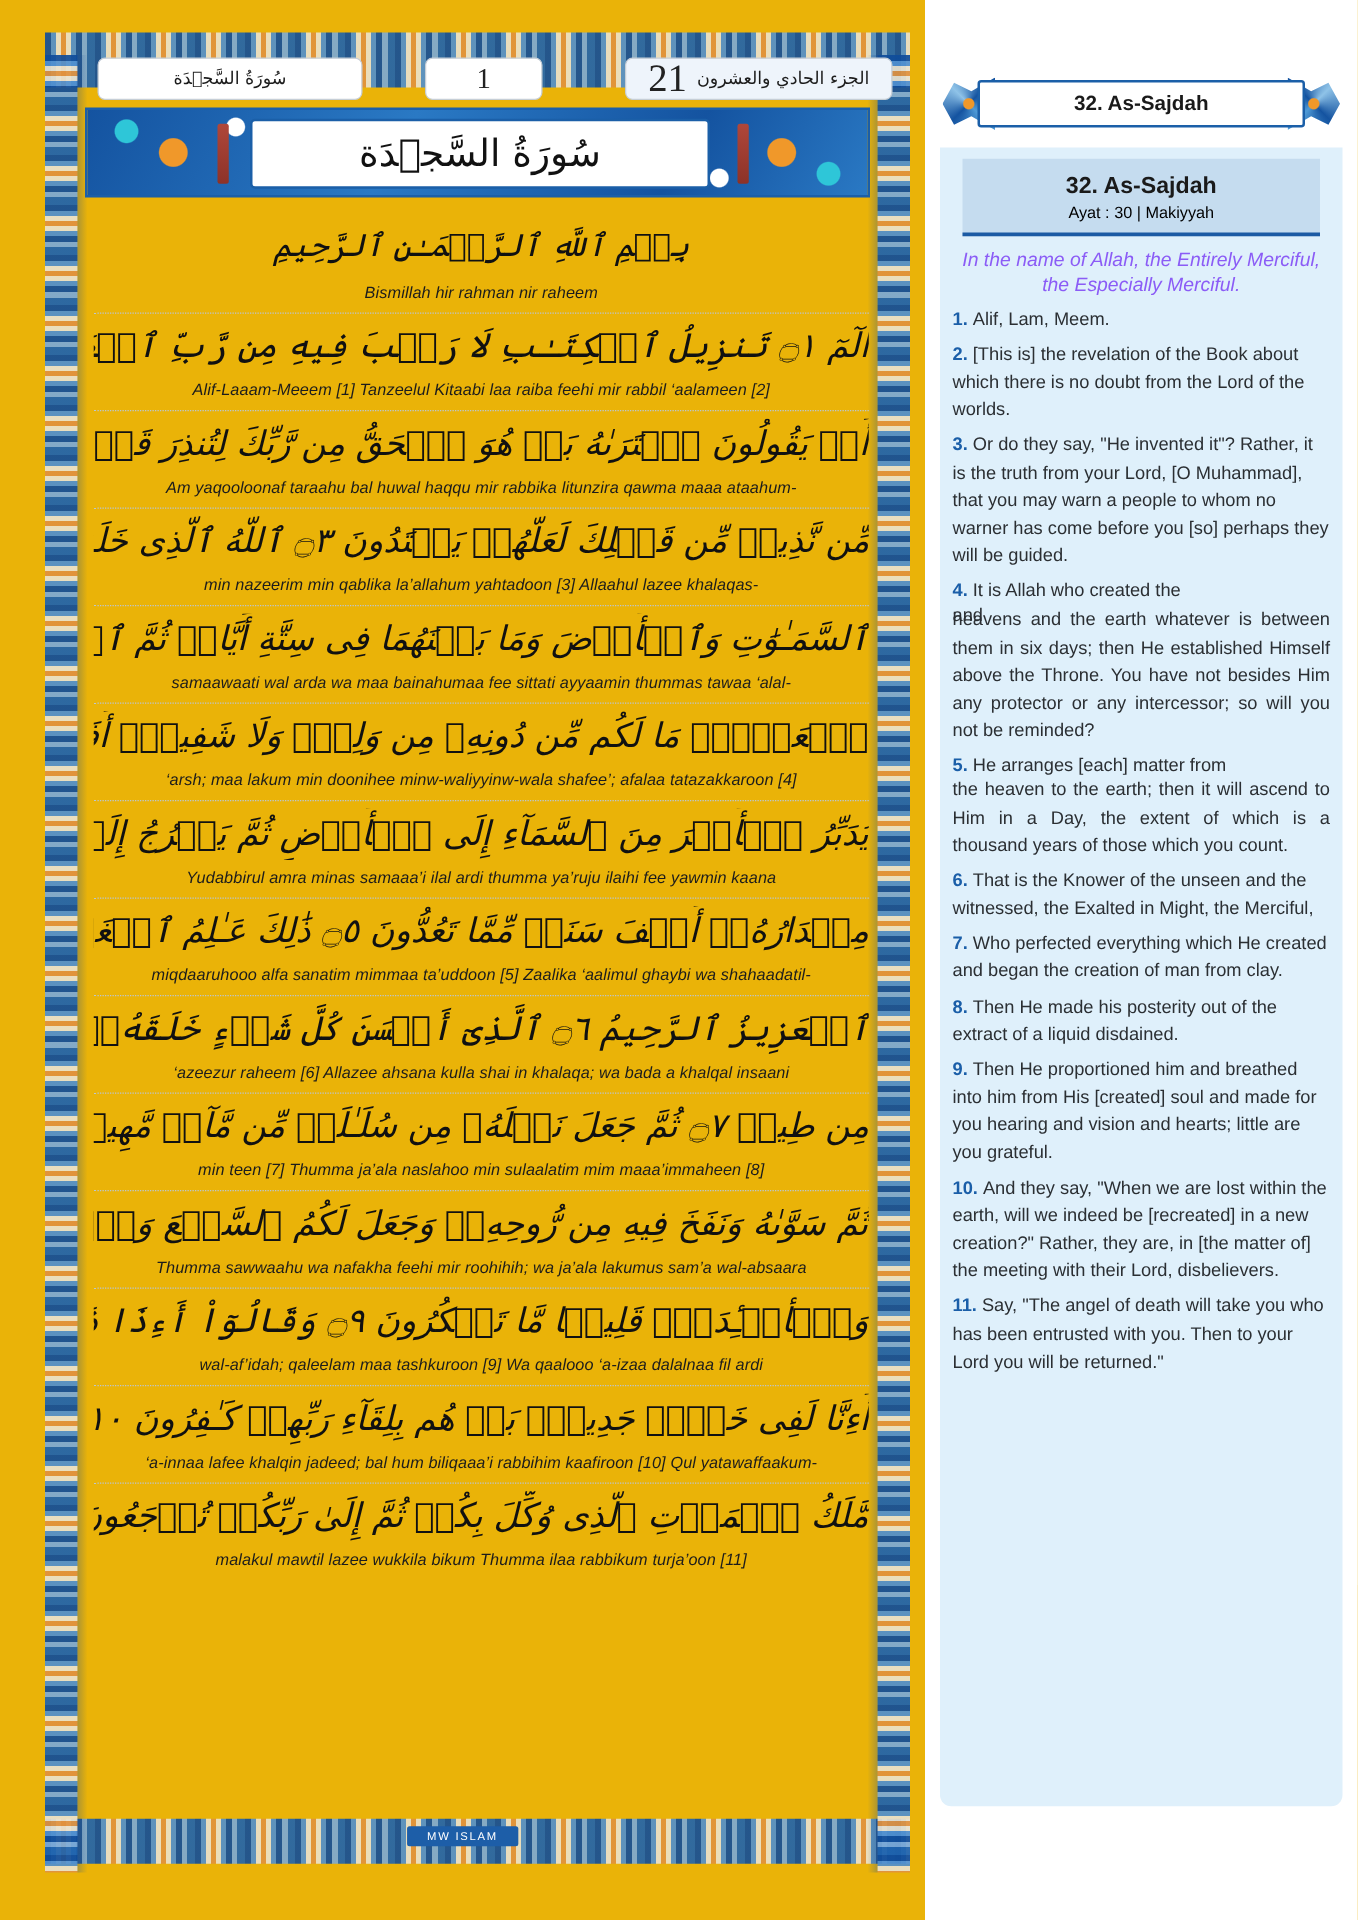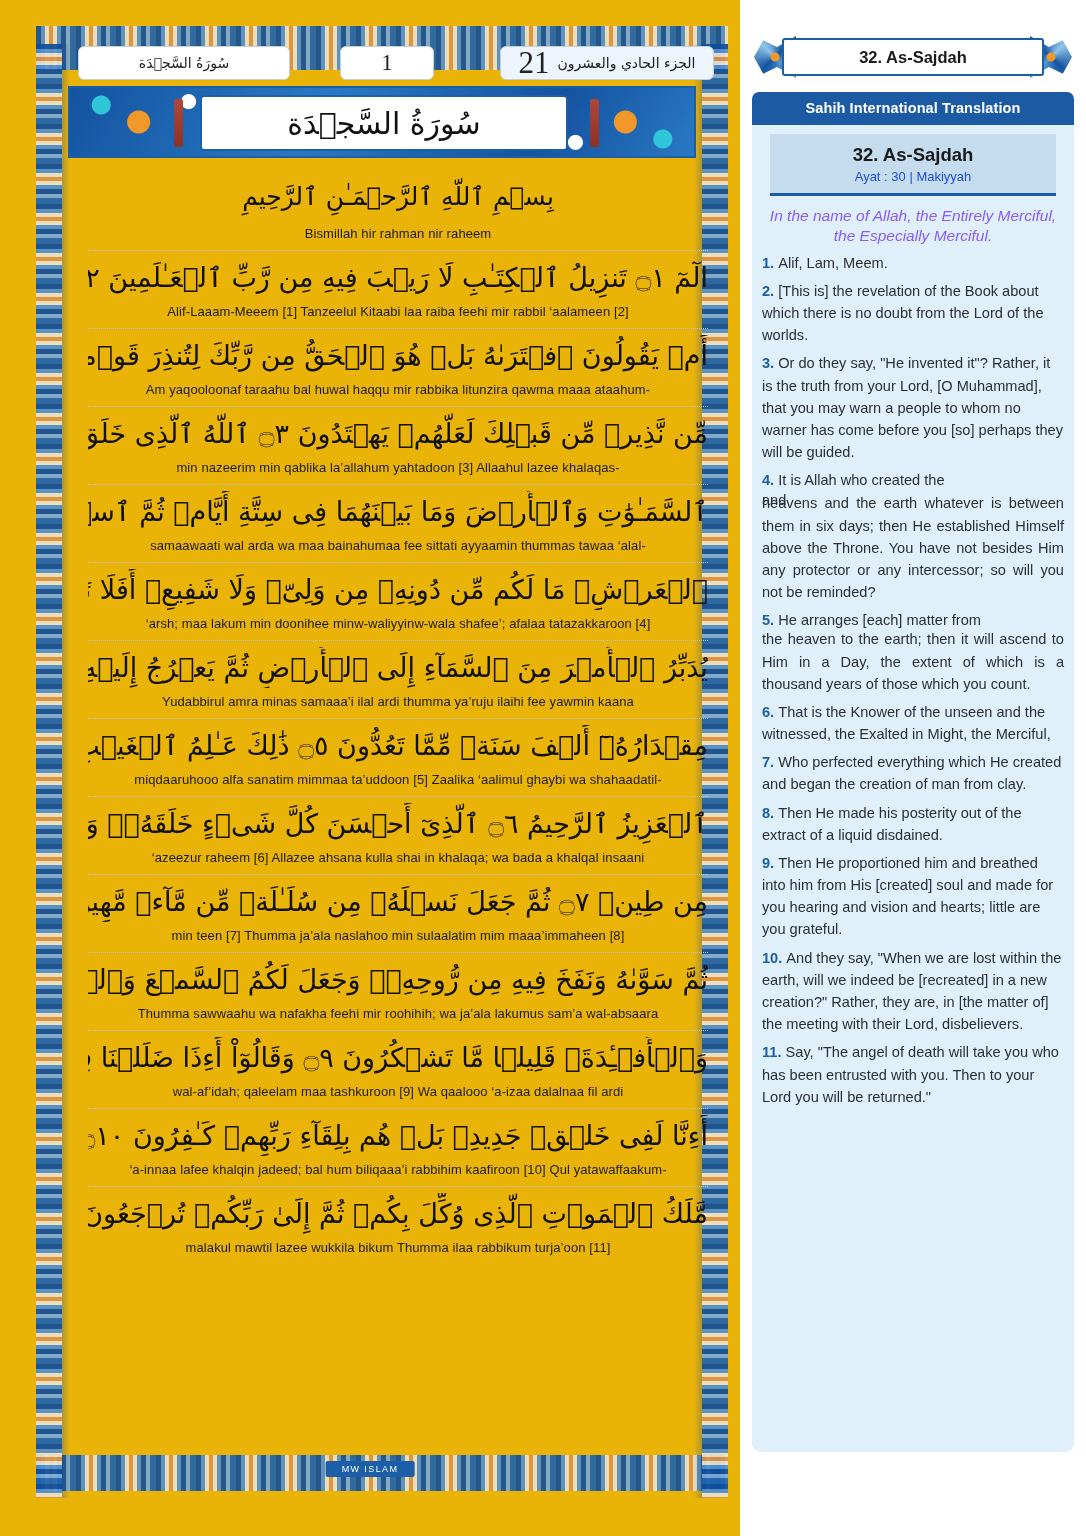--- a/index.html
+++ b/index.html
@@ -108,22 +108,23 @@
   }
   #surah-banner .pillar {
     position:absolute; top:11px; width:9px; height:48px;
     background: linear-gradient(180deg,#b0473a,#8c3228); border-radius:2px;
   }
   #surah-banner .pillar.b { left: 520px; }
   #surah-banner .pillar.c { left: 104px; }
 
   
   #verses {
-    position: absolute; left: 88px; top: 172px;
+    position: absolute; left: 75px; top: 172px;
     width: 620px;
+    font-style: italic;
   }
   .vblock { padding: 6px 0 9px 0; border-bottom: 1px dotted #b9c6d4; }
   .vblock:last-child { border-bottom: none; }
   .arabic {
     direction: rtl; text-align: center;
     font-family: "DejaVu Sans", serif;
     font-size: 27px; line-height: 1.52; color: #111;
     white-space: nowrap; overflow: hidden;
   }
   .arabic.basmala { font-size: 25px; }
@@ -141,21 +142,21 @@
     font-size: 9px; letter-spacing: 1.4px;
     padding: 3px 16px; border-radius: 2px;
     z-index: 7;
   }
 
   
   #panel {
     position: relative;
     width: 346px; height: 1268px;
     background: #ffffff;
-    padding: 36px 10px 0 10px;
+    padding: 62px 10px 0 10px;
   }
 
   
   #panel-head {
     position: relative;
     height: 42px; margin: 0 4px 14px 4px;
     display: flex; align-items: center; justify-content: center;
   }
   #panel-head .wing {
     position: absolute; top: 0; width: 42px; height: 42px;
@@ -195,21 +196,21 @@
   }
 
   #surah-card {
     background: #c5dcef;
     border-bottom: 3px solid #1c5ba4;
     text-align: center;
     padding: 10px 0 9px 0;
     margin: 0 8px 10px 8px;
   }
   #surah-card .nm { font-size: 18.5px; font-weight: bold; color: #1a1a1a; }
-  #surah-card .meta { font-size: 13px; color: #1d4ed8; margin-top: 3px; }
+  #surah-card .meta { font-size: 13px; color: #000000; margin-top: 3px; }
 
   #bismillah-en {
     font-style: italic; font-weight: normal;
     font-size: 15.5px; line-height: 1.28;
     color: #8b5cf6; text-align: center;
     padding: 0 4px 6px 4px;
   }
 
   .ayah { font-size: 14.6px; line-height: 1.52; color: #2b2f33; margin-bottom: 6px; }
   .ayah .num { color: #1a5ea8; font-weight: bold; }
@@ -325,21 +326,20 @@
   </div>
 
   <div id="panel">
 
     <div id="panel-head">
       <div class="wing l"></div>
       <div class="wing r"></div>
       <div class="plate">32. As-Sajdah</div>
     </div>
 
-    <div id="trans-bar">Sahih International Translation</div>
 
     <div id="trans-body">
 
       <div id="surah-card">
         <div class="nm">32. As-Sajdah</div>
         <div class="meta">Ayat : 30 | Makiyyah</div>
       </div>
 
       <div id="bismillah-en">In the name of Allah, the Entirely Merciful, the Especially Merciful.</div>
 

